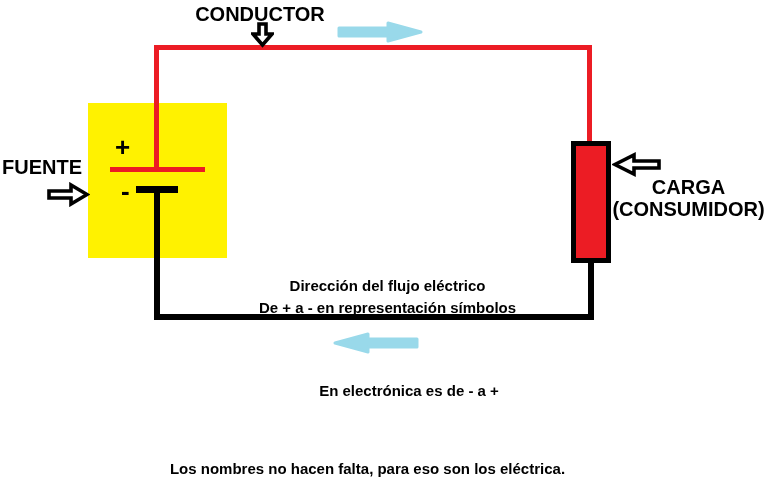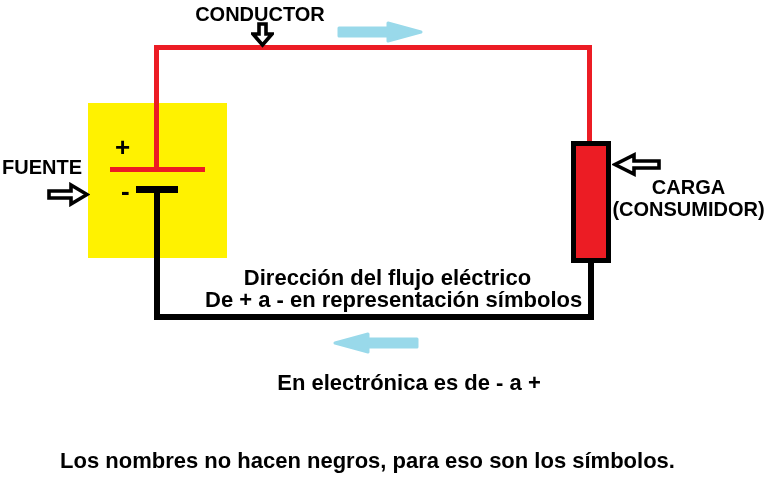--- a/index.html
+++ b/index.html
@@ -10,21 +10,21 @@
   
   .wire{position:absolute;background:#000;}
   .wire.red{background:#EC1C24;}
   
   #source-box{position:absolute;left:88px;top:103px;width:139px;height:155px;background:#FFF200;z-index:1;}
   
   #load-resistor{position:absolute;left:571px;top:141px;width:40px;height:122px;background:#EC1C24;border:5px solid #000;box-sizing:border-box;z-index:2;}
   .wire{z-index:2;}
   .label{position:absolute;z-index:3;white-space:nowrap;}
   .lbl20{font-size:20px;line-height:22px;}
-  .lbl19{font-size:22px;line-height:22px;}
+  .lbl19{font-size:15px;line-height:22px;margin-top:8px;}
   .sign{font-size:26px;line-height:26px;}
   .center{text-align:center;}
   svg{position:absolute;z-index:3;display:block;}
 </style>
 </head>
 <body>
 
 <div id="canvas">
 
   <div id="source-box"></div>
@@ -51,21 +51,21 @@
     <div>CARGA</div>
     <div>(CONSUMIDOR)</div>
   </div>
 
   <div class="label lbl19 center" style="left:205px;top:267px;width:365px;">
     <div>Dirección del flujo eléctrico</div>
     <div>De + a - en representación símbolos</div>
   </div>
 
   <div class="label lbl19 center" style="left:0px;top:372px;width:730px;padding-left:44px;">En electrónica es de - a +</div>
-  <div class="label lbl19 center" style="left:0px;top:450px;width:735px;">Los nombres no hacen negros, para eso son los símbolos.</div>
+  <div class="label lbl19 center" style="left:0px;top:450px;width:735px;">Los nombres no hacen falta, para eso son los eléctrica.</div>
 
   <svg style="left:251px;top:22px;" width="23" height="26" viewBox="0 0 23 26">
     <polygon points="8,2 15,2 15,12 21,12 11.5,23 2,12 8,12" fill="#ffffff" stroke="#000000" stroke-width="3.6"></polygon>
   </svg>
 
   <svg style="left:47px;top:182px;" width="43" height="25" viewBox="0 0 43 25">
     <polygon points="2,9 24,9 24,3 40,12.5 24,22 24,16 2,16" fill="#ffffff" stroke="#000000" stroke-width="3.6"></polygon>
   </svg>
 
   <svg style="left:612px;top:152px;" width="50" height="25" viewBox="0 0 50 25">

